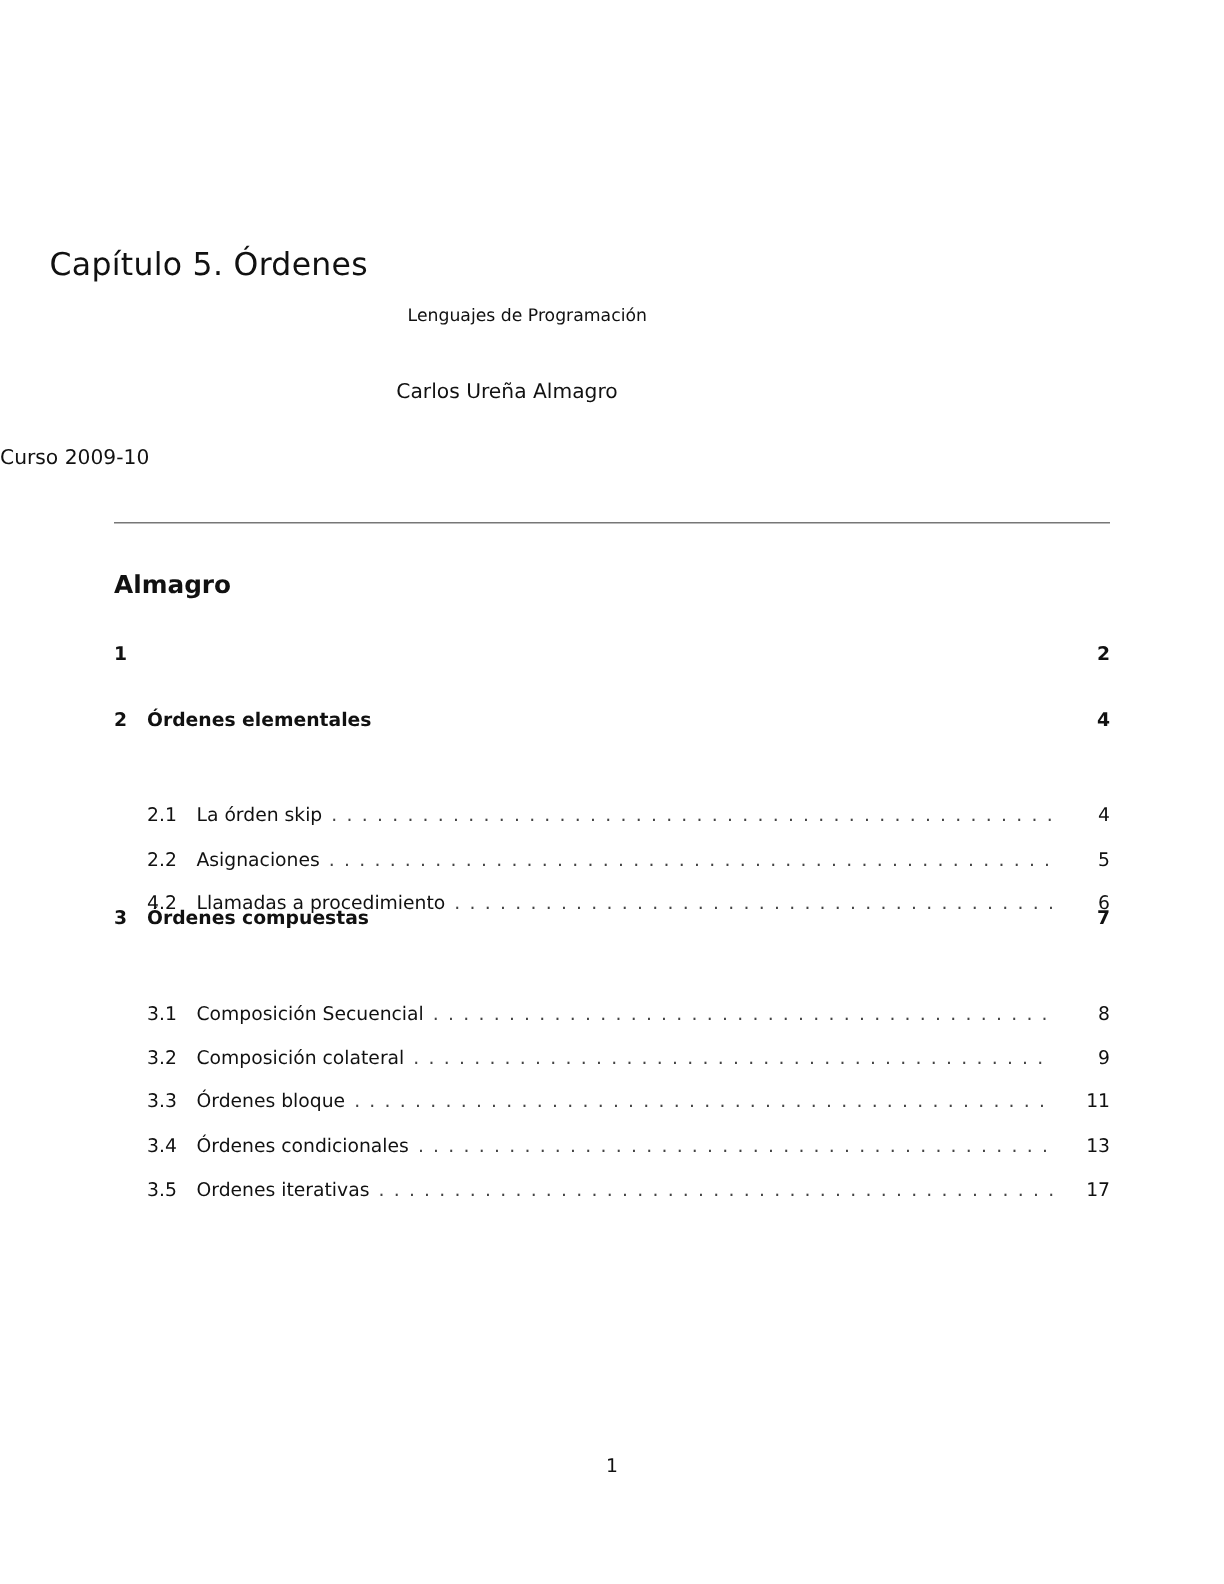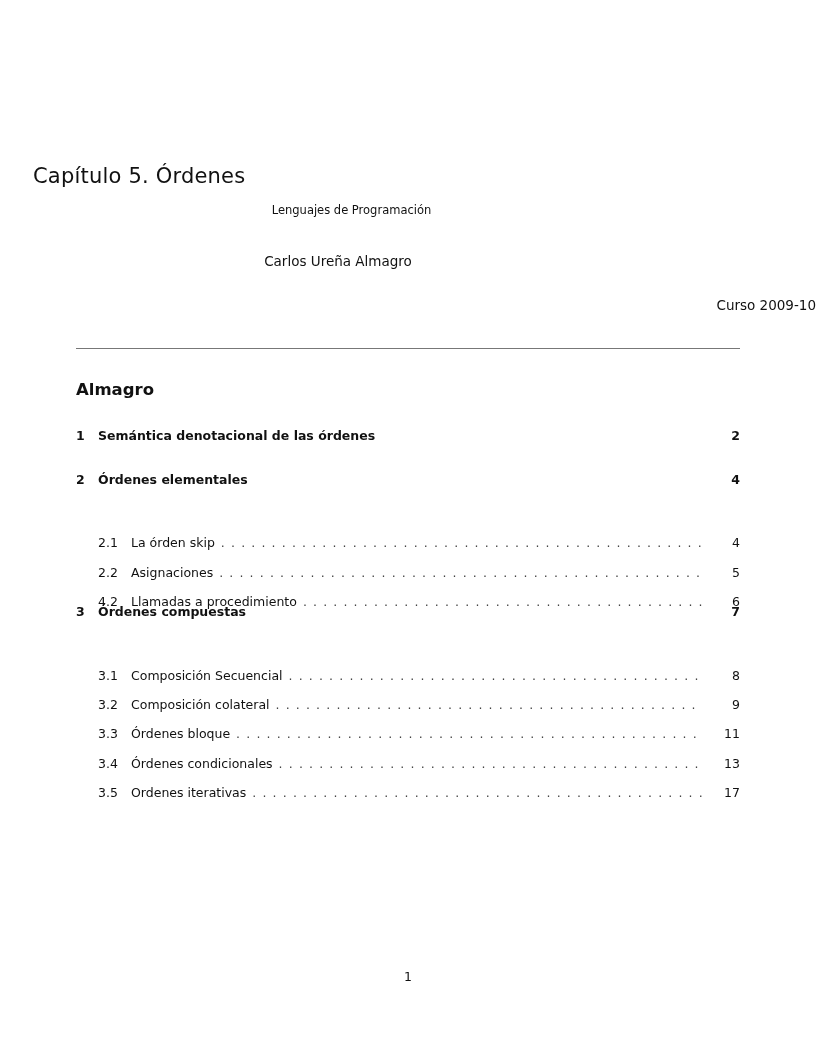--- a/index.html
+++ b/index.html
@@ -1,20 +1,20 @@
 <!DOCTYPE html>
 <html><head>
 <meta charset="utf-8">
 <style>
   html, body { margin: 0; padding: 0; background: #ffffff; }
   body { width: 816px; height: 1056px; position: relative; font-family: "DejaVu Sans", sans-serif; color: #111; overflow: hidden; }
   .doc-title { position: absolute; top: 164px; left: 15px; width: 816px; text-align: left; font-size: 21px; font-weight: normal; letter-spacing: 0.2px; margin-left: 18px; }
   .doc-subtitle { position: absolute; top: 203px; left: 0; width: 703px; text-align: center; font-size: 11.5px; }
   .doc-author { position: absolute; top: 253px; left: 0; width: 676px; text-align: center; font-size: 13.5px; }
-  .doc-date { position: absolute; top: 297px; left: 0; width: 816px; text-align: right; font-size: 13.5px; }
+  .doc-date { position: absolute; top: 297px; left: 0; width: 816px; text-align: left; font-size: 13.5px; }
   .rule { position: absolute; top: 348px; left: 76px; width: 664px; height: 0; border-top: 1px solid #777; }
   .contents-heading { position: absolute; top: 380px; left: 76px; font-size: 16.5px; font-weight: bold; }
   .toc { position: absolute; left: 76px; width: 664px; top: 0; }
   .toc-row { position: absolute; left: 0; width: 664px; height: 20px; display: flex; align-items: baseline; font-size: 12.5px; }
   .toc-row.section { font-weight: bold; }
   .toc-num { display: inline-block; }
   .toc-row.section .toc-num { width: 22px; }
   .toc-row.subsection .toc-num { width: 33px; margin-left: 22px; margin-top: 34px; }
   .toc-label { white-space: nowrap; }
   .toc-dots { flex: 1; overflow: hidden; white-space: nowrap; color: #444; letter-spacing: 0; margin: 0 6px; text-align: right; }
@@ -33,21 +33,20 @@
   <div class="doc-date">Curso 2009-10</div>
 
   <div class="rule"></div>
 
   <div class="contents-heading">Almagro</div>
 
   <div class="toc">
 
     <div class="toc-row section" style="top:428px">
       <span class="toc-num">1</span>
-      <span class="toc-label">Semántica denotacional de las órdenes</span>
       <span class="toc-spacer"></span>
       <span class="toc-page">2</span>
     </div>
 
     <div class="toc-row section" style="top:472px">
       <span class="toc-num">2</span>
       <span class="toc-label">Órdenes elementales</span>
       <span class="toc-spacer"></span>
       <span class="toc-page">4</span>
     </div>

